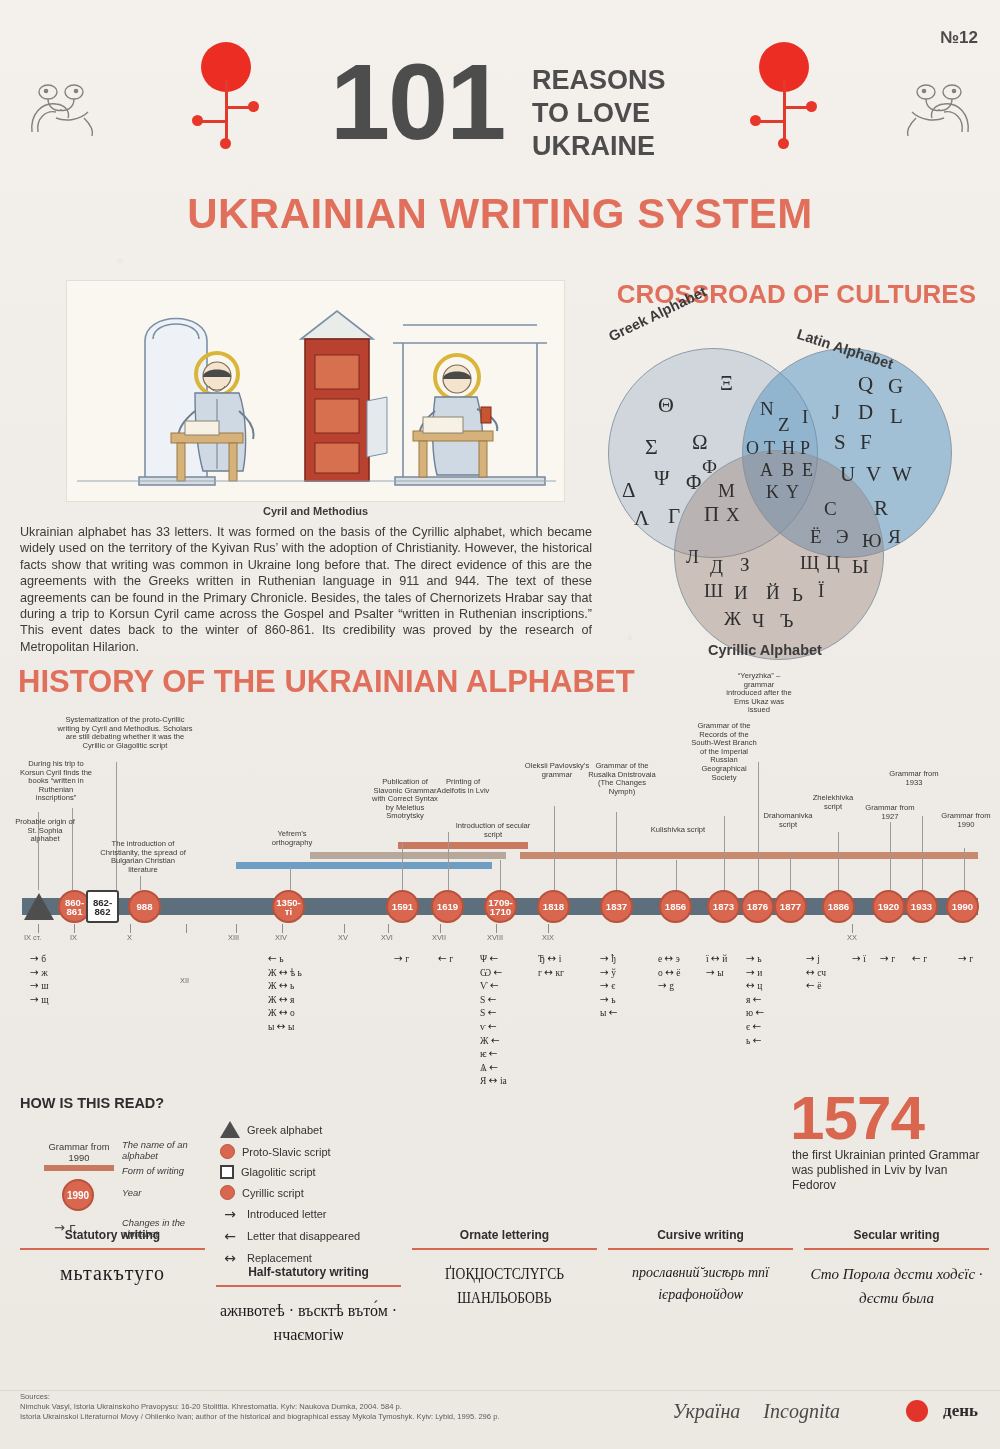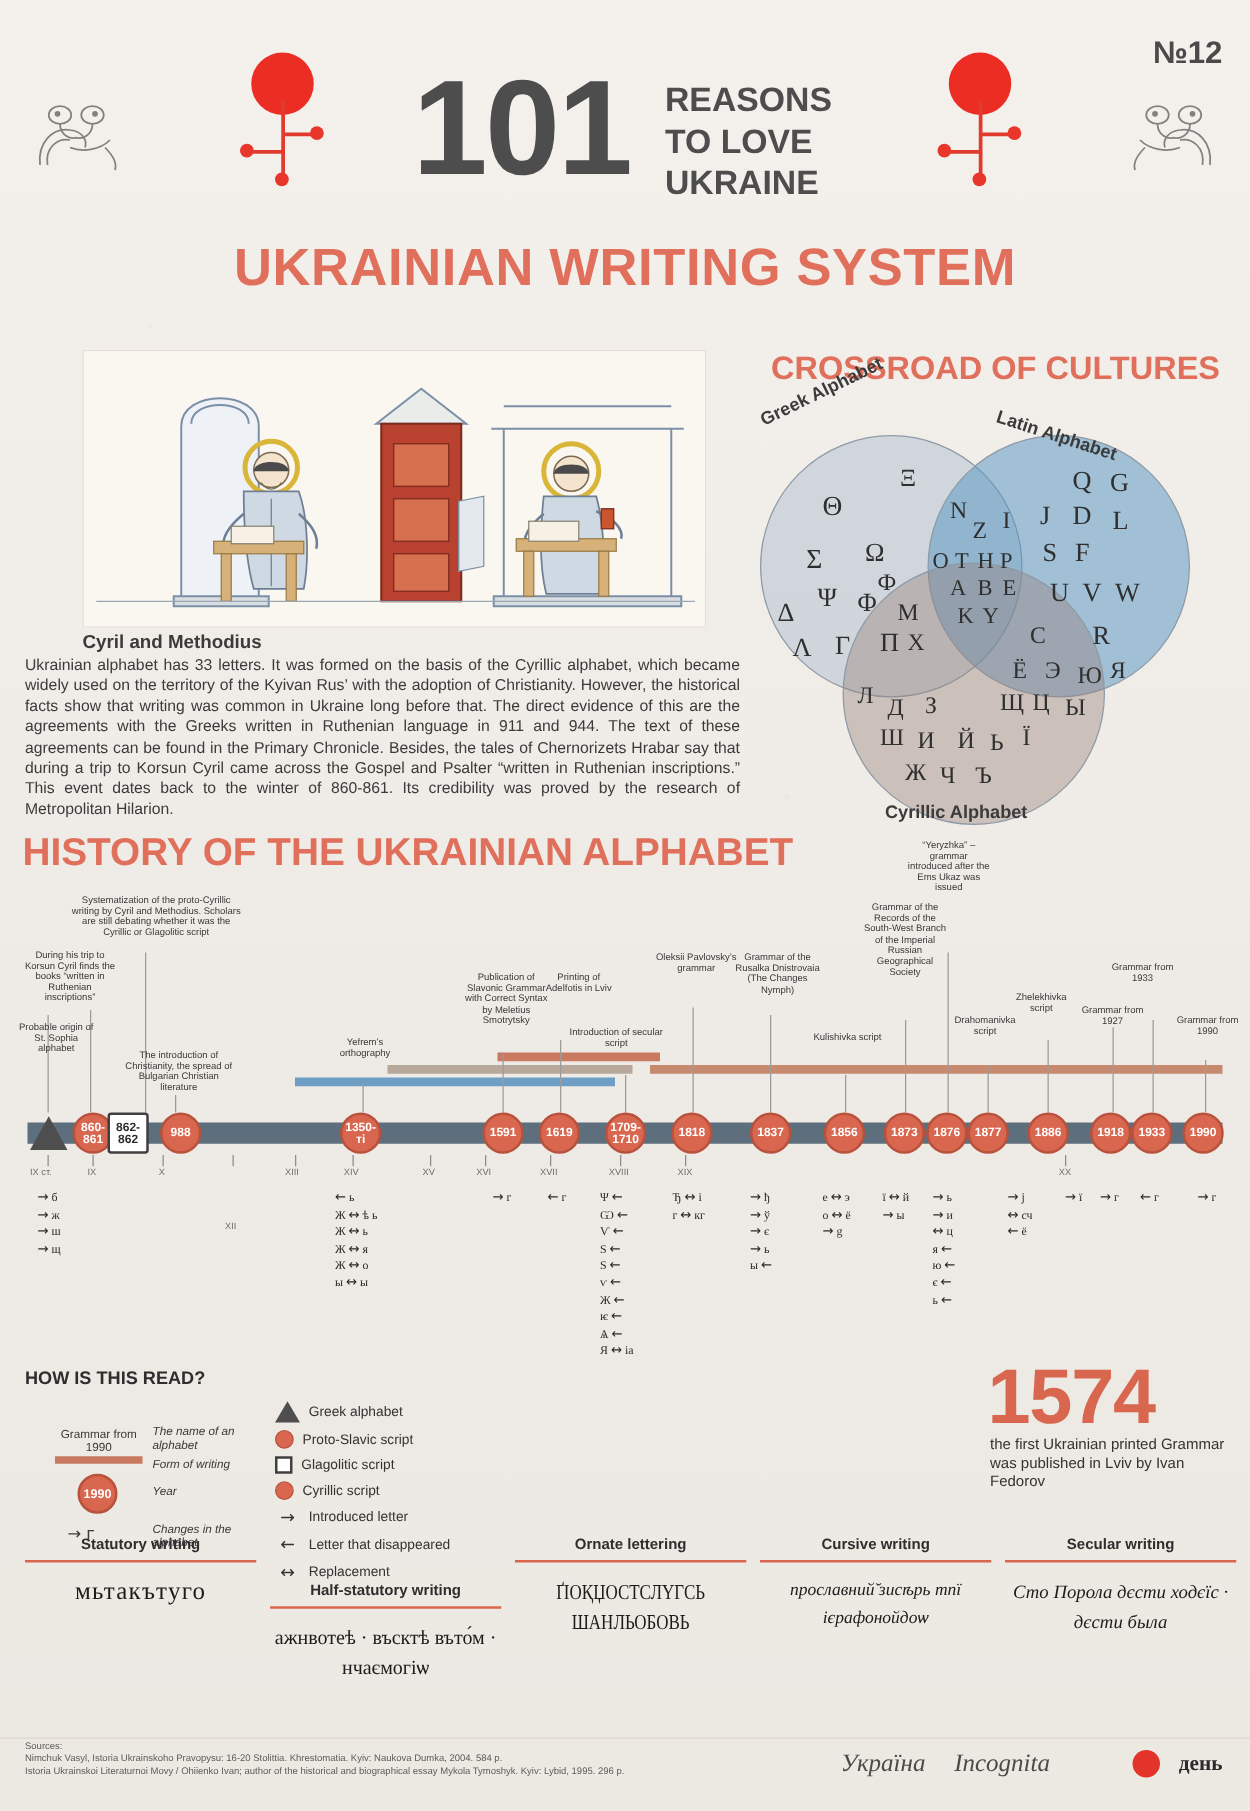--- a/index.html
+++ b/index.html
@@ -18,21 +18,21 @@
       radial-gradient(circle at 63% 44%, rgba(0,0,0,0.02) 0 2px, transparent 3px),
       radial-gradient(circle at 81% 77%, rgba(0,0,0,0.02) 0 2px, transparent 3px),
       linear-gradient(180deg,#f4f1ed 0%, #eeeae5 55%, #ece8e2 100%);
     pointer-events:none;
   }
   .layer { position:absolute; inset:0; }
 
   
   .issue {
     position:absolute; right:22px; top:28px;
-    font-size:25px; font-weight:bold; color:#4a4a4a;
+    font-size:17px; font-weight:bold; color:#4a4a4a;
   }
   .logo-wrap{
     position:absolute; left:180px; top:34px; width:540px; height:140px;
   }
   .logo-101{
     position:absolute; left:150px; top:18px;
     font-size:108px; line-height:100px; font-weight:bold;
     color:#4d4d4d; letter-spacing:-2px;
     font-family:"Liberation Sans", sans-serif;
   }
@@ -58,22 +58,22 @@
     font-size:42px; font-weight:bold; color:#e0705c; letter-spacing:.5px;
   }
 
   
   .icon-art{
     position:absolute; left:66px; top:280px; width:499px; height:222px;
     background:#fbf8f3; border:1px solid #e4ded5;
     overflow:hidden;
   }
   .caption{
-    position:absolute; left:66px; top:505px; width:499px; 
-    font-size:15px; font-weight:bold; color:#3b3b3b;
+    position:absolute; left:66px; top:505px; width:499px; text-align:center;
+    font-size:11px; font-weight:bold; color:#3b3b3b;
   }
   .body-text{
     position:absolute; left:20px; top:524px; width:572px;
     font-size:12.6px; line-height:16.4px; color:#3b3b3b;
     text-align:justify;
   }
 
   
   .cross-title{
     position:absolute; right:24px; top:279px; text-align:right;
@@ -444,21 +444,21 @@
   <div class="node" style="left:386px;">1591</div>
   <div class="node" style="left:431px;">1619</div>
   <div class="node" style="left:484px;">1709-1710</div>
   <div class="node" style="left:537px;">1818</div>
   <div class="node" style="left:600px;">1837</div>
   <div class="node" style="left:659px;">1856</div>
   <div class="node" style="left:707px;">1873</div>
   <div class="node" style="left:741px;">1876</div>
   <div class="node" style="left:774px;">1877</div>
   <div class="node" style="left:822px;">1886</div>
-  <div class="node" style="left:872px;">1918</div>
+  <div class="node" style="left:872px;">1920</div>
   <div class="node" style="left:905px;">1933</div>
   <div class="node" style="left:946px;">1990</div>
 
   <div class="lbl-note" style="left:12px;  top:118px; width:66px;">Probable origin of St. Sophia alphabet</div>
   <div class="lbl-note" style="left:18px;  top:60px;  width:76px;">During his trip to Korsun Cyril finds the books “written in Ruthenian inscriptions”</div>
   <div class="lbl-note" style="left:55px;  top:16px;  width:140px;">Systematization of the proto-Cyrillic writing by Cyril and Methodius. Scholars are still debating whether it was the Cyrillic or Glagolitic script</div>
   <div class="lbl-note" style="left:100px; top:140px; width:86px;">The introduction of Christianity, the spread of Bulgarian Christian literature</div>
   <div class="lbl-note" style="left:258px; top:130px; width:68px;">Yefrem’s orthography</div>
   <div class="lbl-note" style="left:370px; top:78px;  width:70px;">Publication of Slavonic Grammar with Correct Syntax by Meletius Smotrytsky</div>
   <div class="lbl-note" style="left:434px; top:78px;  width:58px;">Printing of Adelfotis in Lviv</div>

